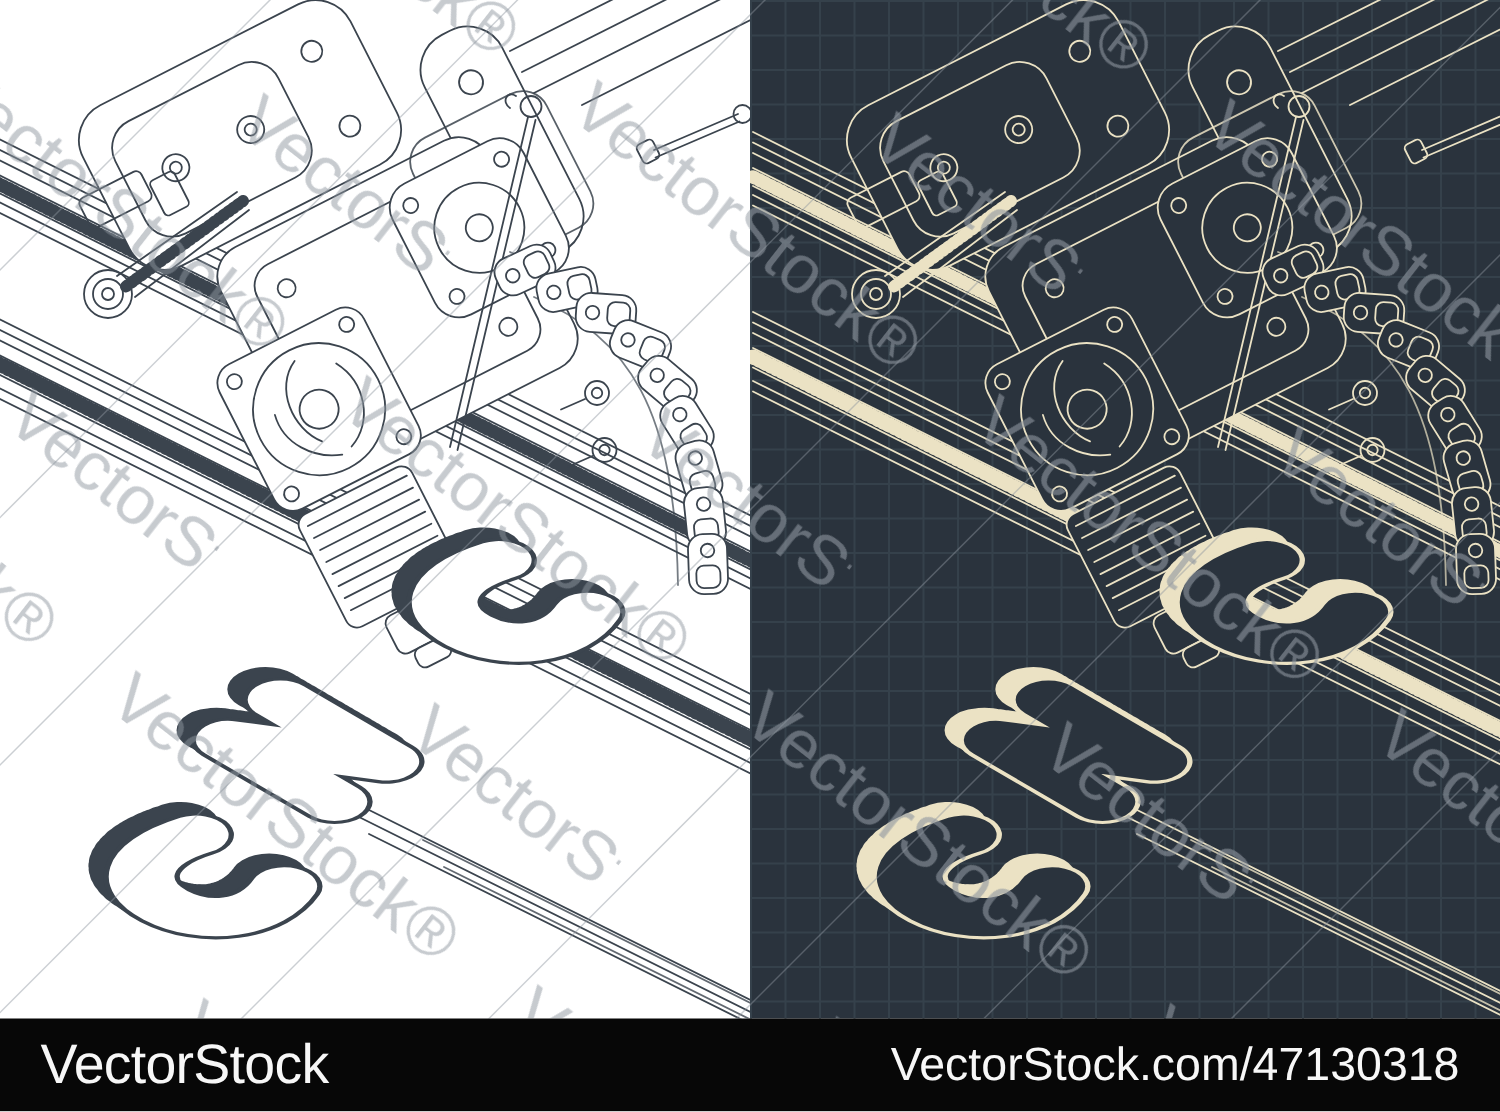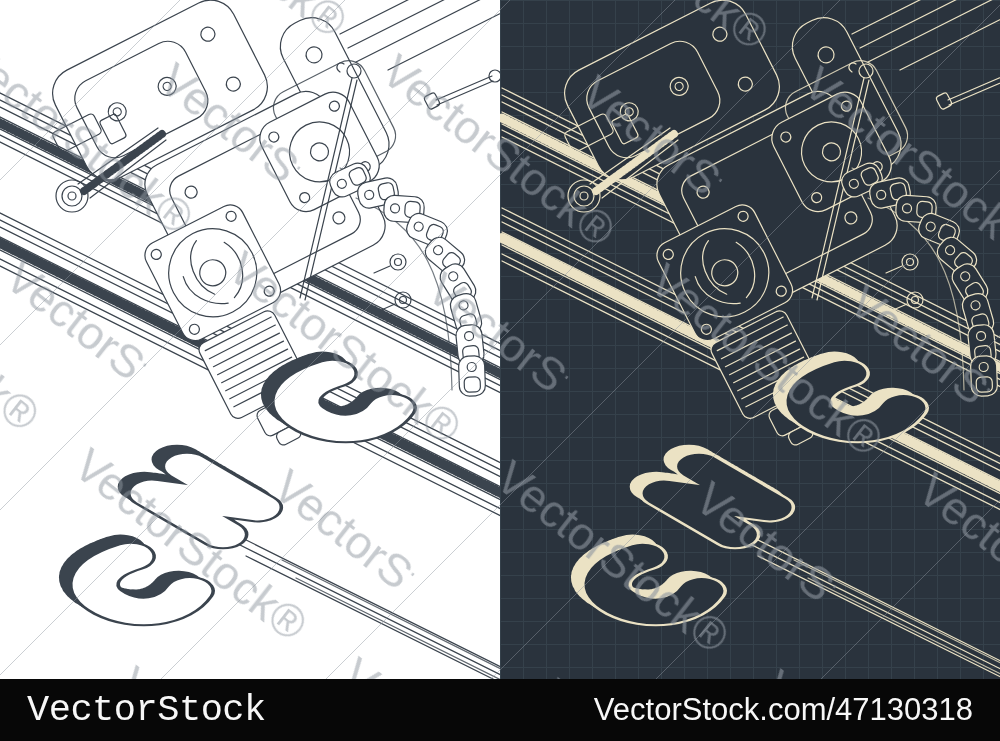--- a/index.html
+++ b/index.html
@@ -9,21 +9,21 @@
   .panel-left{left:0;background:var(--left-bg,#fff);}
   .panel-right{left:500px;background-color:var(--right-bg,#2a333d);
     background-image:
       linear-gradient(var(--grid-line,#35414b) 1px, transparent 1px),
       linear-gradient(90deg, var(--grid-line,#35414b) 1px, transparent 1px);
     background-size:23px 23px;}
   svg.scene{position:absolute;left:0;top:0;display:block;}
   .bar{position:absolute;left:0;bottom:0;width:1000px;height:62px;
        background:var(--bar-bg,#070707);display:flex;align-items:center;
        justify-content:space-between;padding:0 27px;box-sizing:border-box;}
-  .brand{color:var(--bar-text,#f7f7f7);font-size:37px;letter-spacing:-0.5px;font-weight:400;font-family:Liberation Mono, monospace;}
+  .brand{color:var(--bar-text,#f7f7f7);font-size:37px;letter-spacing:-0.5px;font-weight:400;}
   .credit{color:var(--bar-text,#f7f7f7);font-size:31px;letter-spacing:0;font-weight:400;}
   .sr-only{position:absolute;width:1px;height:1px;overflow:hidden;clip:rect(0 0 0 0);white-space:nowrap;}
 </style>
 </head>
 <body>
 
 <div class="stage">
   <div class="panel panel-left"></div>
   <div class="panel panel-right"></div>
 

